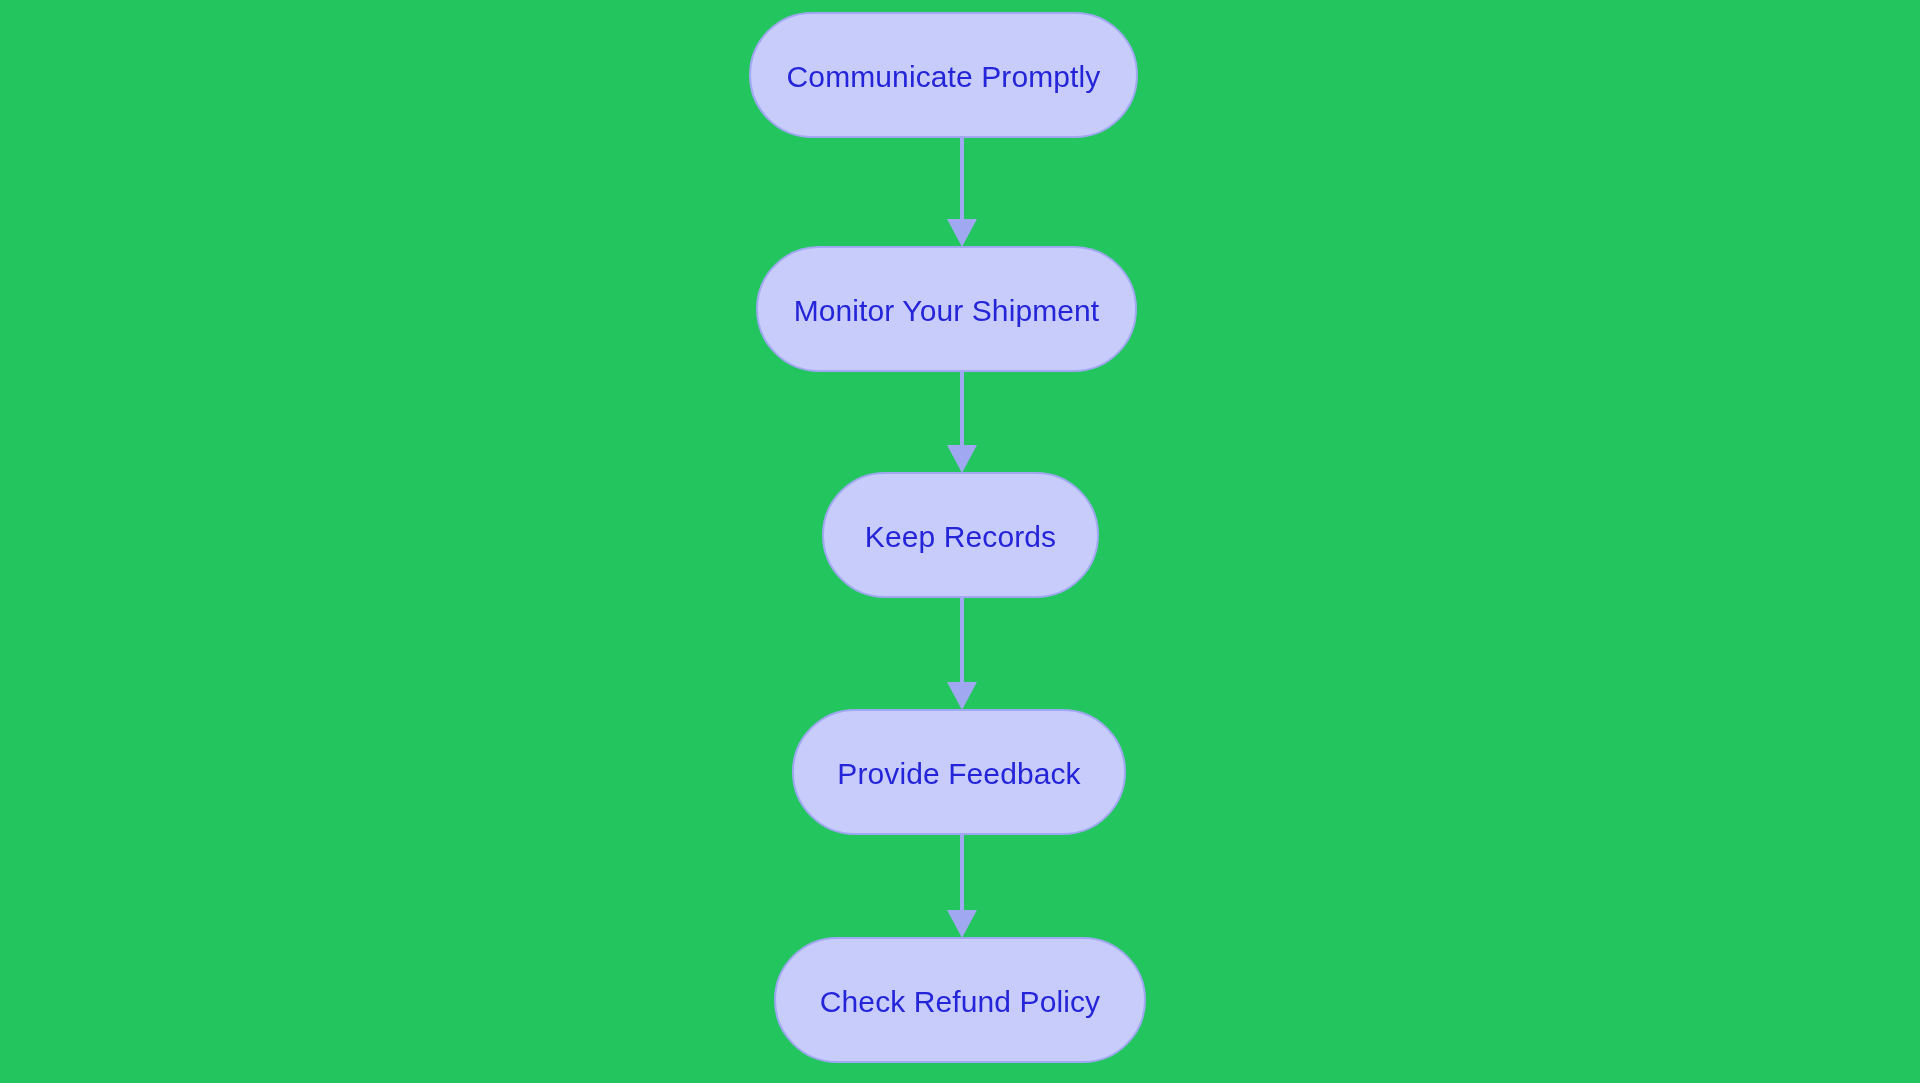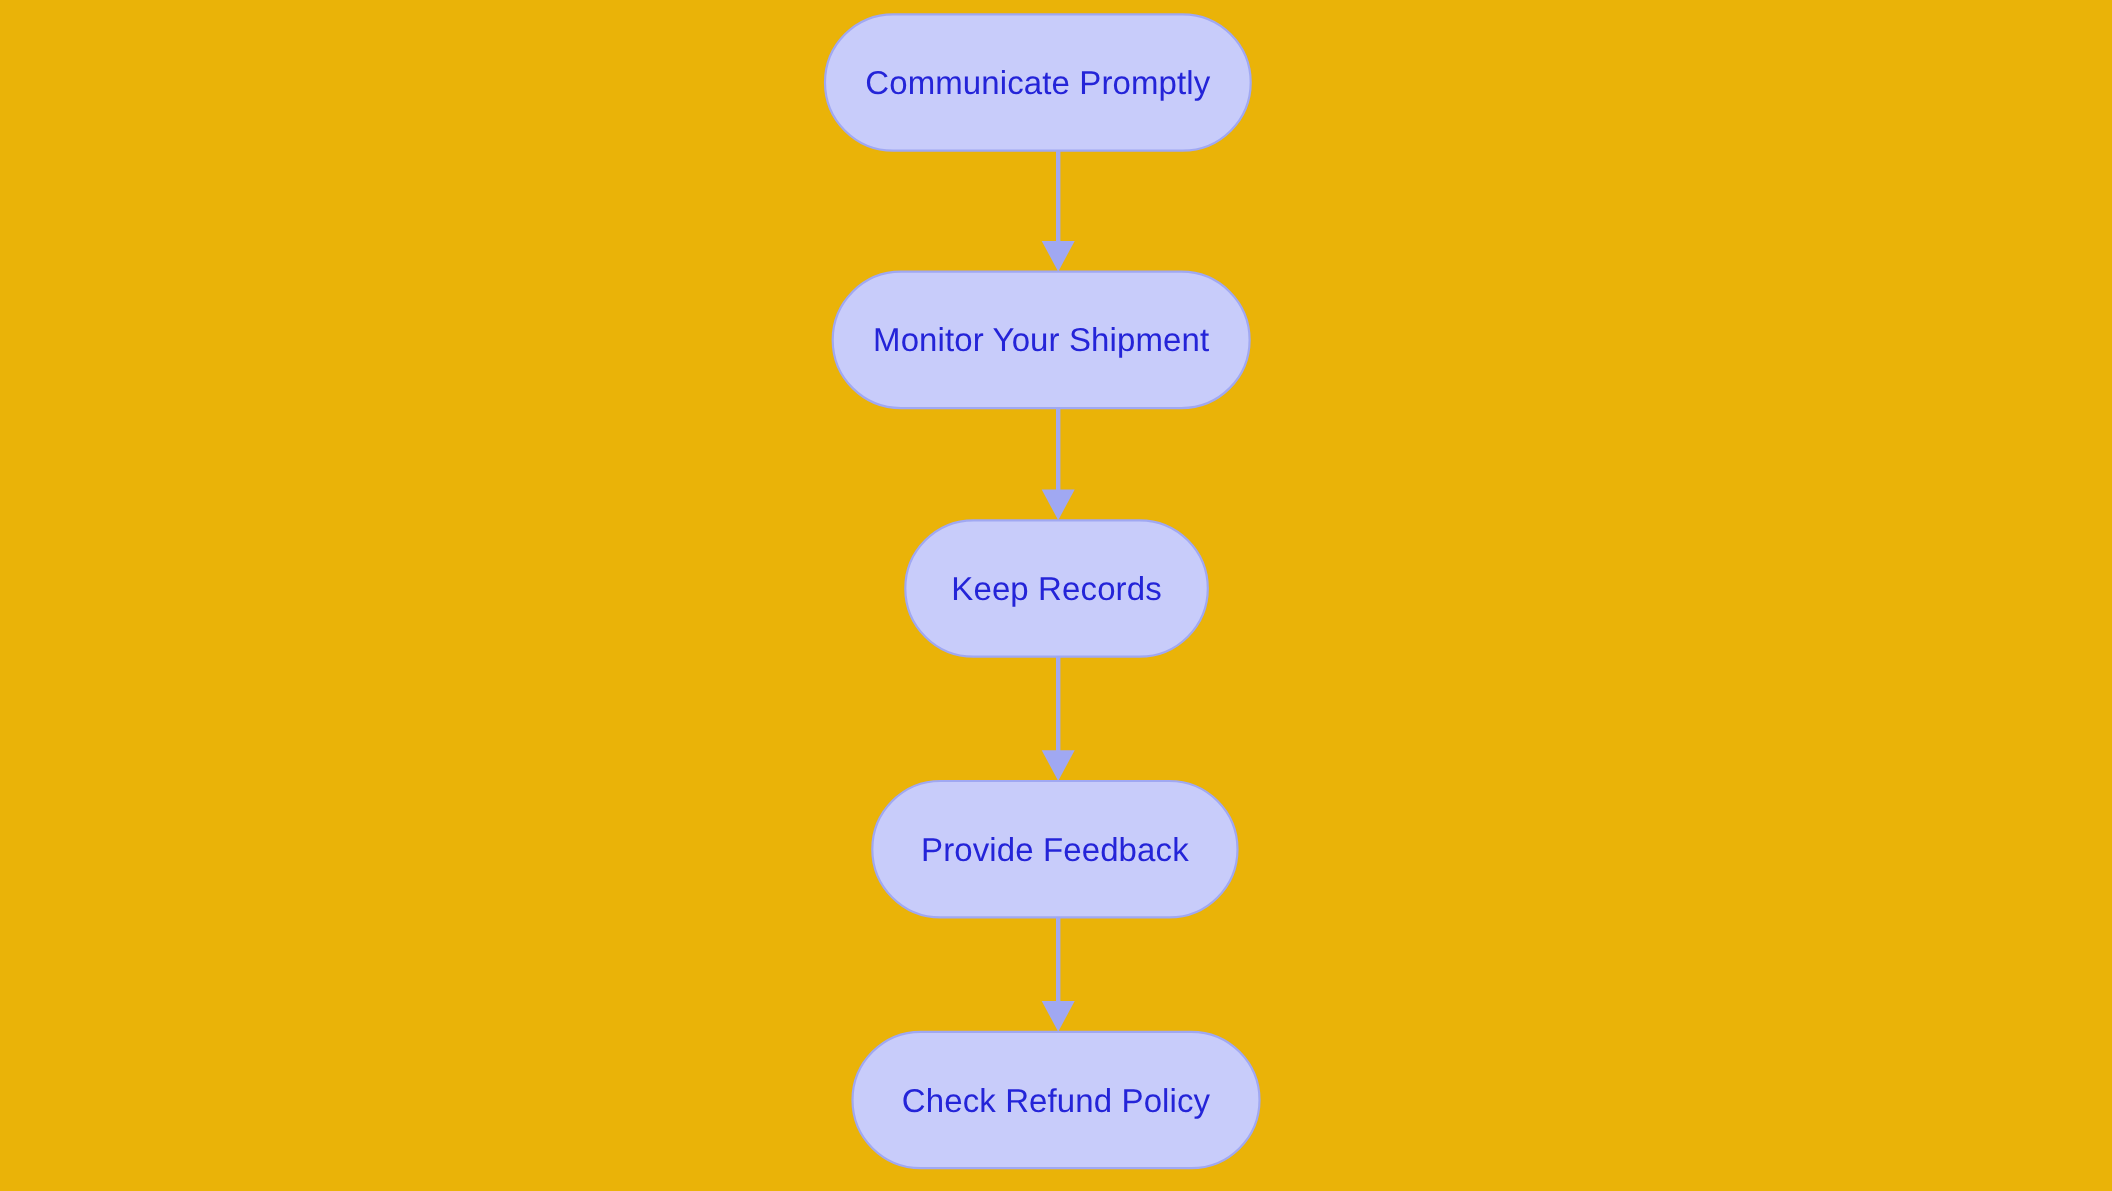--- a/index.html
+++ b/index.html
@@ -12,21 +12,21 @@
     width: 1920px;
     height: 1083px;
     overflow: hidden;
     font-family: "Liberation Sans", "DejaVu Sans", sans-serif;
   }
 
   #flow-canvas {
     position: relative;
     width: 1920px;
     height: 1083px;
-    background: #eab308;
+    background: #22c55e;
   }
 
   .flow-svg {
     position: absolute;
     left: 0;
     top: 0;
     width: 1920px;
     height: 1083px;
     display: block;
   }

